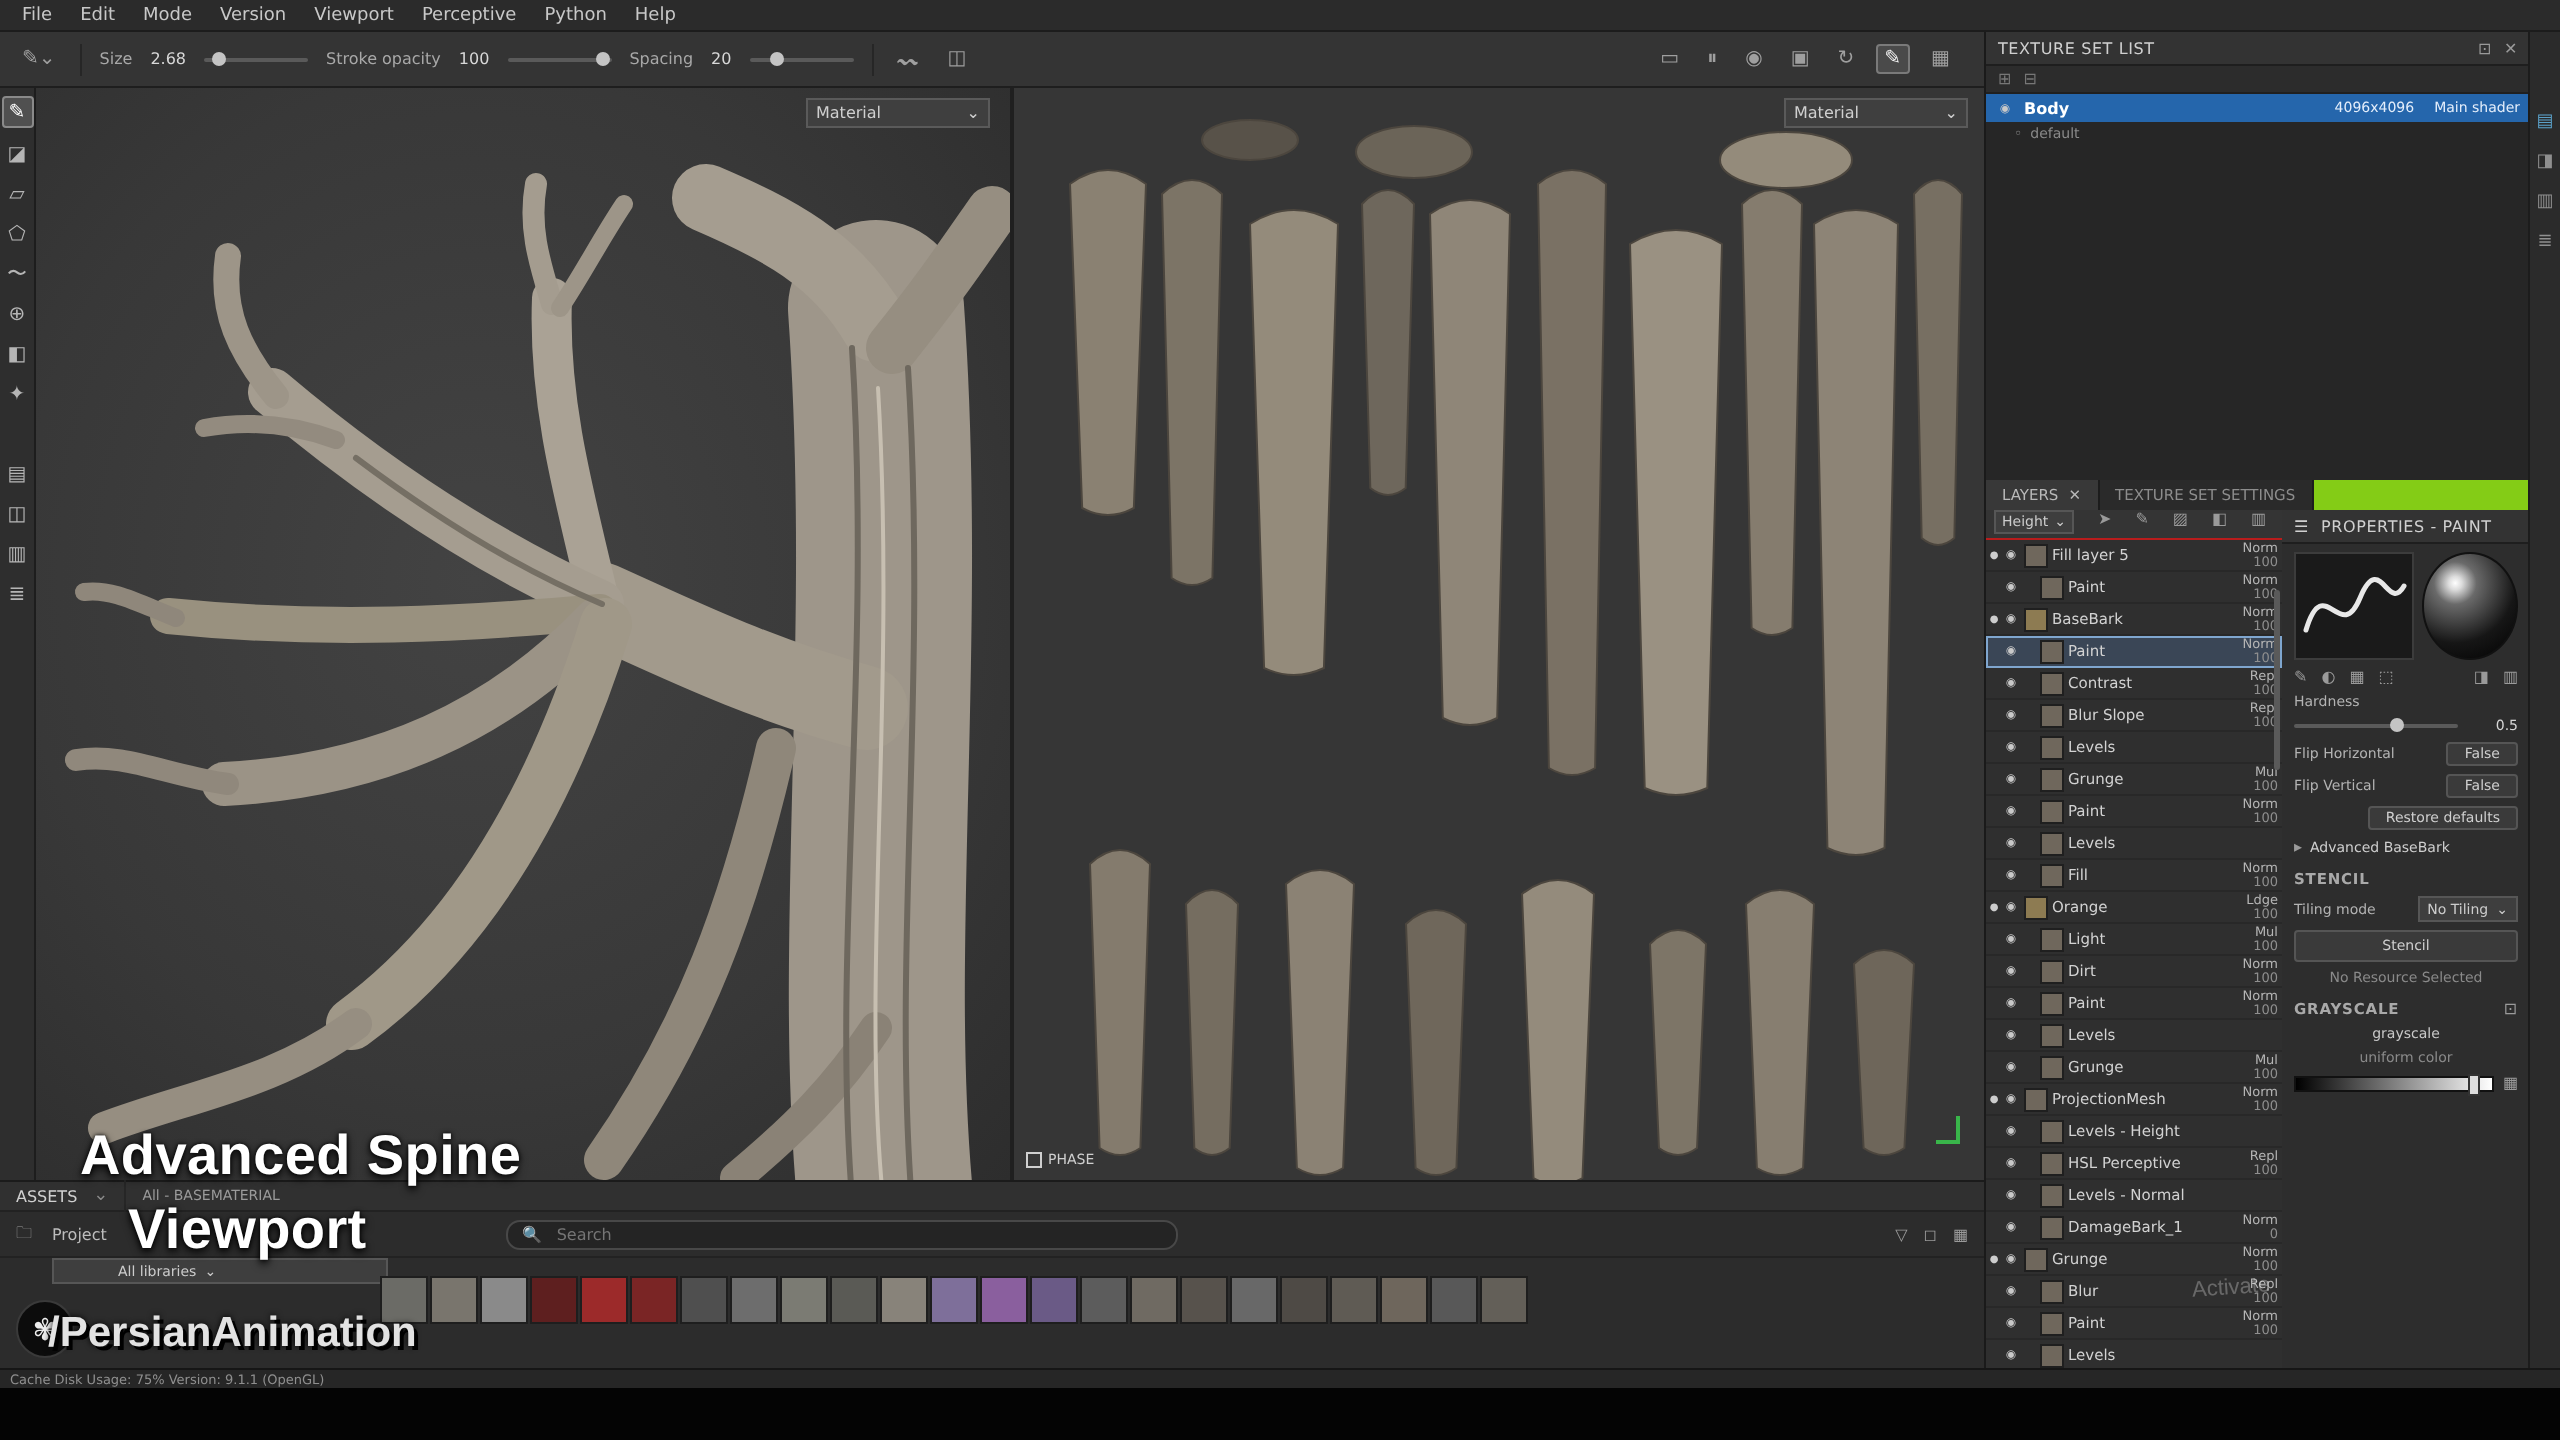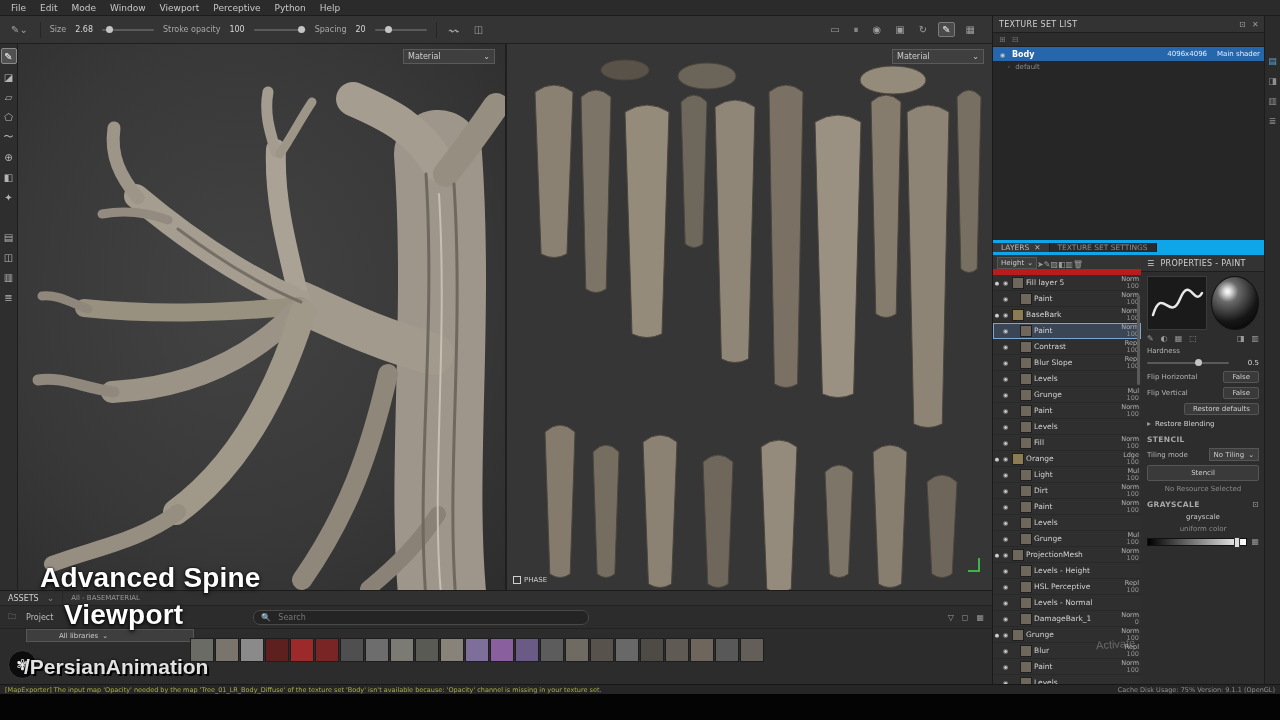--- a/index.html
+++ b/index.html
@@ -47,26 +47,26 @@
   .panel-hdr{height:16px;background:#333;display:flex;align-items:center;padding:0 6px;gap:6px;
              border-bottom:1px solid #1e1e1e;font-size:8px;color:#d0d0d0;letter-spacing:.3px;}
   .hdr-icons{margin-left:auto;display:flex;gap:6px;color:#9a9a9a;font-size:8px;}
   #tsl-toolbar{height:13px;background:#2c2c2c;display:flex;align-items:center;gap:6px;padding:0 6px;
                border-bottom:1px solid #202020;color:#777;font-size:8px;}
   #tsl-row{height:14px;background:#2566ac;display:flex;align-items:center;gap:5px;padding:0 5px;color:#fff;}
   #tsl-row .nm{font-size:8px;font-weight:bold;}
   #tsl-row .meta{margin-left:auto;display:flex;gap:10px;font-size:7px;color:#e4eefb;}
   #tsl-sub{height:12px;display:flex;align-items:center;gap:4px;padding:0 14px;font-size:7px;color:#8a8a8a;}
   
-  #panel-tabs{position:absolute;left:0;top:224px;width:272px;height:15px;background:#0ea5e9;display:flex;border-bottom:1px solid #1c1c1c;align-items:center;}
+  #panel-tabs{position:absolute;left:0;top:224px;width:272px;height:15px;background:#84cc16;display:flex;border-bottom:1px solid #1c1c1c;}
   .ptab{padding:0 8px;display:flex;align-items:center;gap:5px;font-size:7.5px;color:#b9b9b9;background:#383838;border-right:1px solid #1c1c1c;}
   .ptab.inactive{background:#2a2a2a;color:#8d8d8d;}
   
   #layers-panel{position:absolute;left:0;top:239px;width:148px;height:429px;background:#2f2f2f;border-right:1px solid #1c1c1c;overflow:hidden;}
-  #layers-toolbar{height:14px;background:#343434;display:flex;align-items:flex-end;gap:0;padding:0 4px;border-bottom:6px solid #b91c1c;}
+  #layers-toolbar{height:14px;background:#343434;display:flex;align-items:flex-start;gap:12px;padding:0 4px;border-bottom:1px solid #b91c1c;}
   #height-dd{display:flex;align-items:center;gap:3px;background:#3e3e3e;border:1px solid #565656;height:10px;padding:0 3px;font-size:7px;color:#ccc;}
   .mini-icon{font-size:8px;color:#9a9a9a;}
   .layer-row{height:15px;display:flex;align-items:center;border-bottom:1px solid #282828;padding-right:2px;}
   .layer-row.selected{outline:1px solid #7fa6cf;outline-offset:-1px;background:#3a4656;}
   .gutter{width:8px;text-align:center;font-size:5px;color:#cdcdcd;}
   .eye{width:9px;font-size:6px;color:#c9c9c9;text-align:center;}
   .thumb{width:10px;height:10px;border:1px solid #1f1f1f;margin:0 2px;flex:none;}
   .lname{font-size:7.5px;color:#d2d2d2;white-space:nowrap;overflow:hidden;flex:1;}
   .lright{width:30px;display:flex;flex-direction:column;align-items:flex-end;line-height:1;}
   .lblend{font-size:6.5px;color:#b5b5b5;}
@@ -125,21 +125,21 @@
 </style>
 </head>
 <body>
 
 <div id="app">
 
   <div id="menubar" class="abs">
       <span class="menu-item">File</span>
       <span class="menu-item">Edit</span>
       <span class="menu-item">Mode</span>
-      <span class="menu-item">Window</span>
+      <span class="menu-item">Version</span>
       <span class="menu-item">Viewport</span>
       <span class="menu-item">Perceptive</span>
       <span class="menu-item">Python</span>
       <span class="menu-item">Help</span>
     </div>
 
   <div id="toolbar" class="abs">
     <span class="tb-icon">✎⌄</span>
     <span class="tb-sep"></span>
     <span class="tb-label">Size</span>
@@ -629,21 +629,21 @@
         </div>
         <div class="prow">
           <span class="plabel">Flip Vertical</span>
           <span class="pbtn">False</span>
         </div>
         <div class="prow" style="justify-content:flex-end">
           <span class="pbtn">Restore defaults</span>
         </div>
         <div class="prow" style="justify-content:flex-start;gap:4px">
           <span class="mini-icon">▸</span>
-          <span class="plabel" style="color:#cfcfcf">Restore Blending</span>
+          <span class="plabel" style="color:#cfcfcf">Advanced BaseBark</span>
         </div>
         <div class="sect">
           <span>STENCIL</span>
         </div>
         <div class="prow">
           <span class="plabel">Tiling mode</span>
           <span class="dd">
             <span>No Tiling</span>
               <span>⌄</span>
           </span>
@@ -720,21 +720,20 @@
         <div class="shthumb" style="background: rgb(104, 104, 104);"></div>
         <div class="shthumb" style="background: rgb(78, 74, 69);"></div>
         <div class="shthumb" style="background: rgb(95, 91, 84);"></div>
         <div class="shthumb" style="background: rgb(110, 102, 92);"></div>
         <div class="shthumb" style="background: rgb(88, 88, 88);"></div>
         <div class="shthumb" style="background: rgb(99, 95, 88);"></div>
       </div>
   </div>
 
   <div id="statusbar" class="abs">
-    <span id="status-msg">[MapExporter] The input map 'Opacity' needed by the map 'Tree_01_LR_Body_Diffuse' of the texture set 'Body' isn't available because: 'Opacity' channel is missing in your texture set.</span>
     <span id="status-right">Cache Disk Usage: 75%    Version: 9.1.1 (OpenGL)</span>
   </div>
   <div id="footer" class="abs"></div>
 
   <div class="ov-title" style="left:40px;top:562px">Advanced Spine</div>
   <div class="ov-title" style="left:64px;top:599px">Viewport</div>
   <div id="ov-logo">✾</div>
   <div id="ov-mark">/PersianAnimation</div>
   <div id="activate-mark">Activate</div>
 

